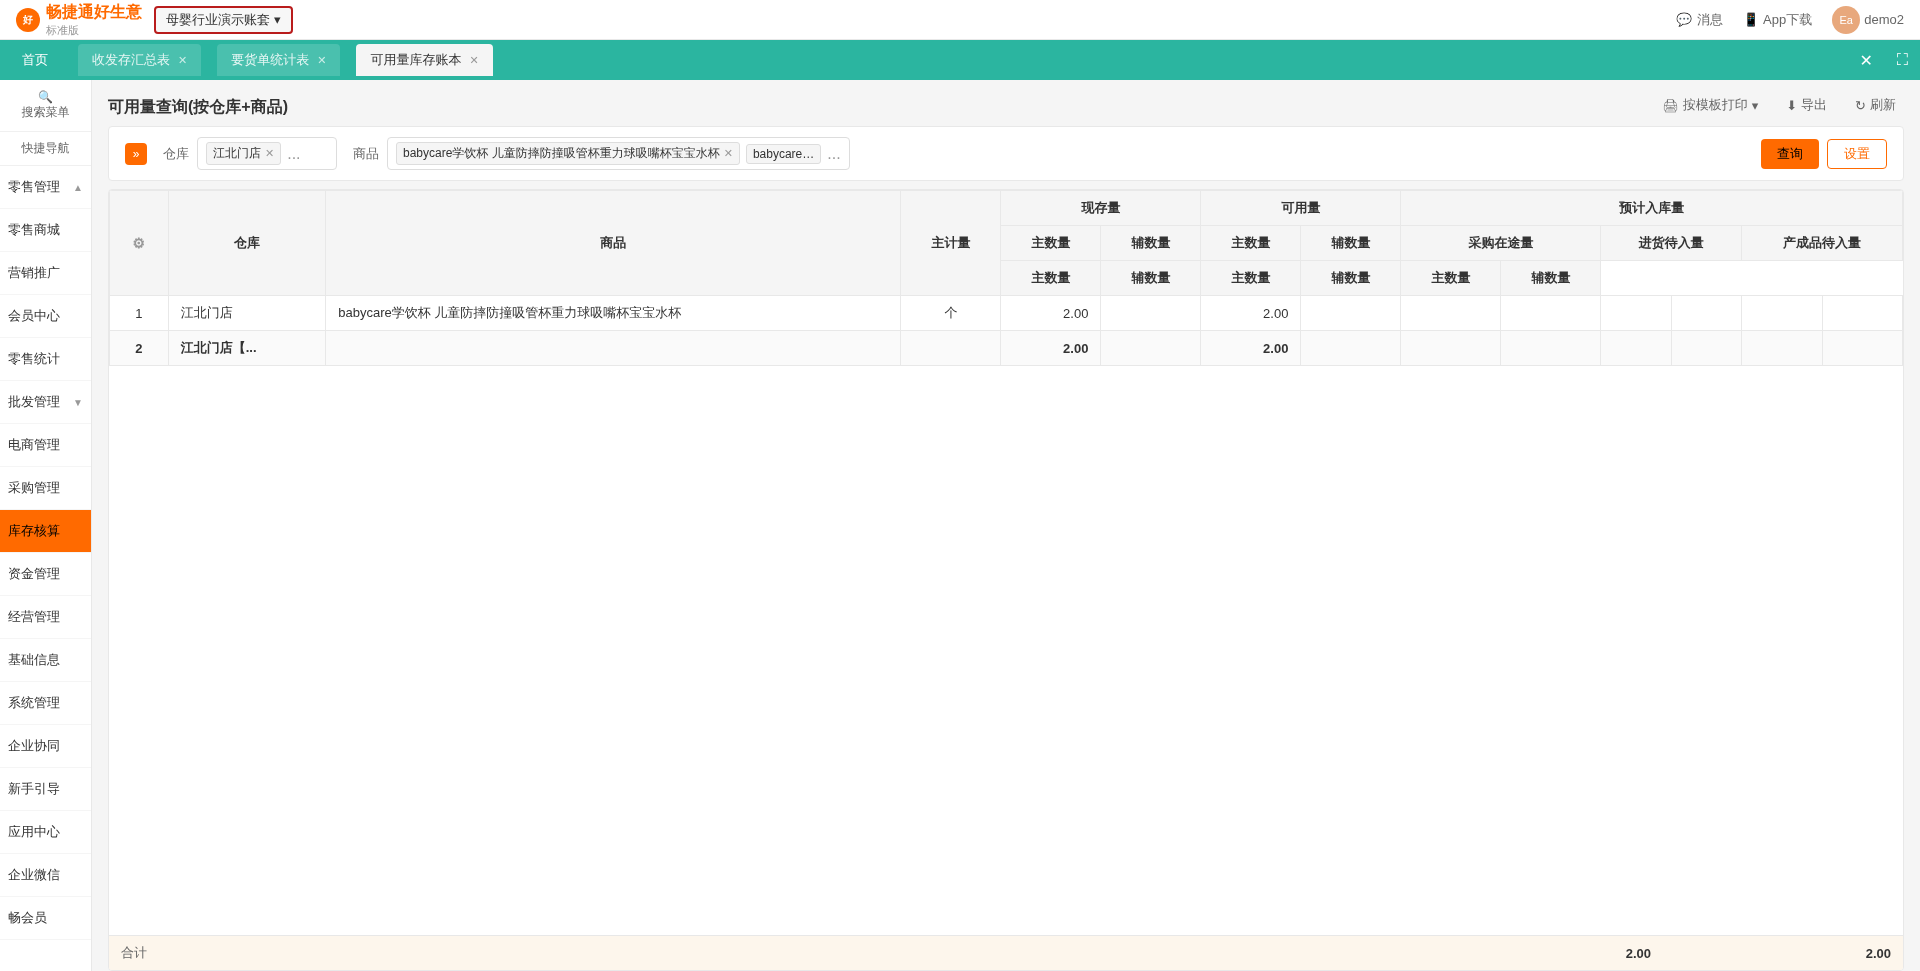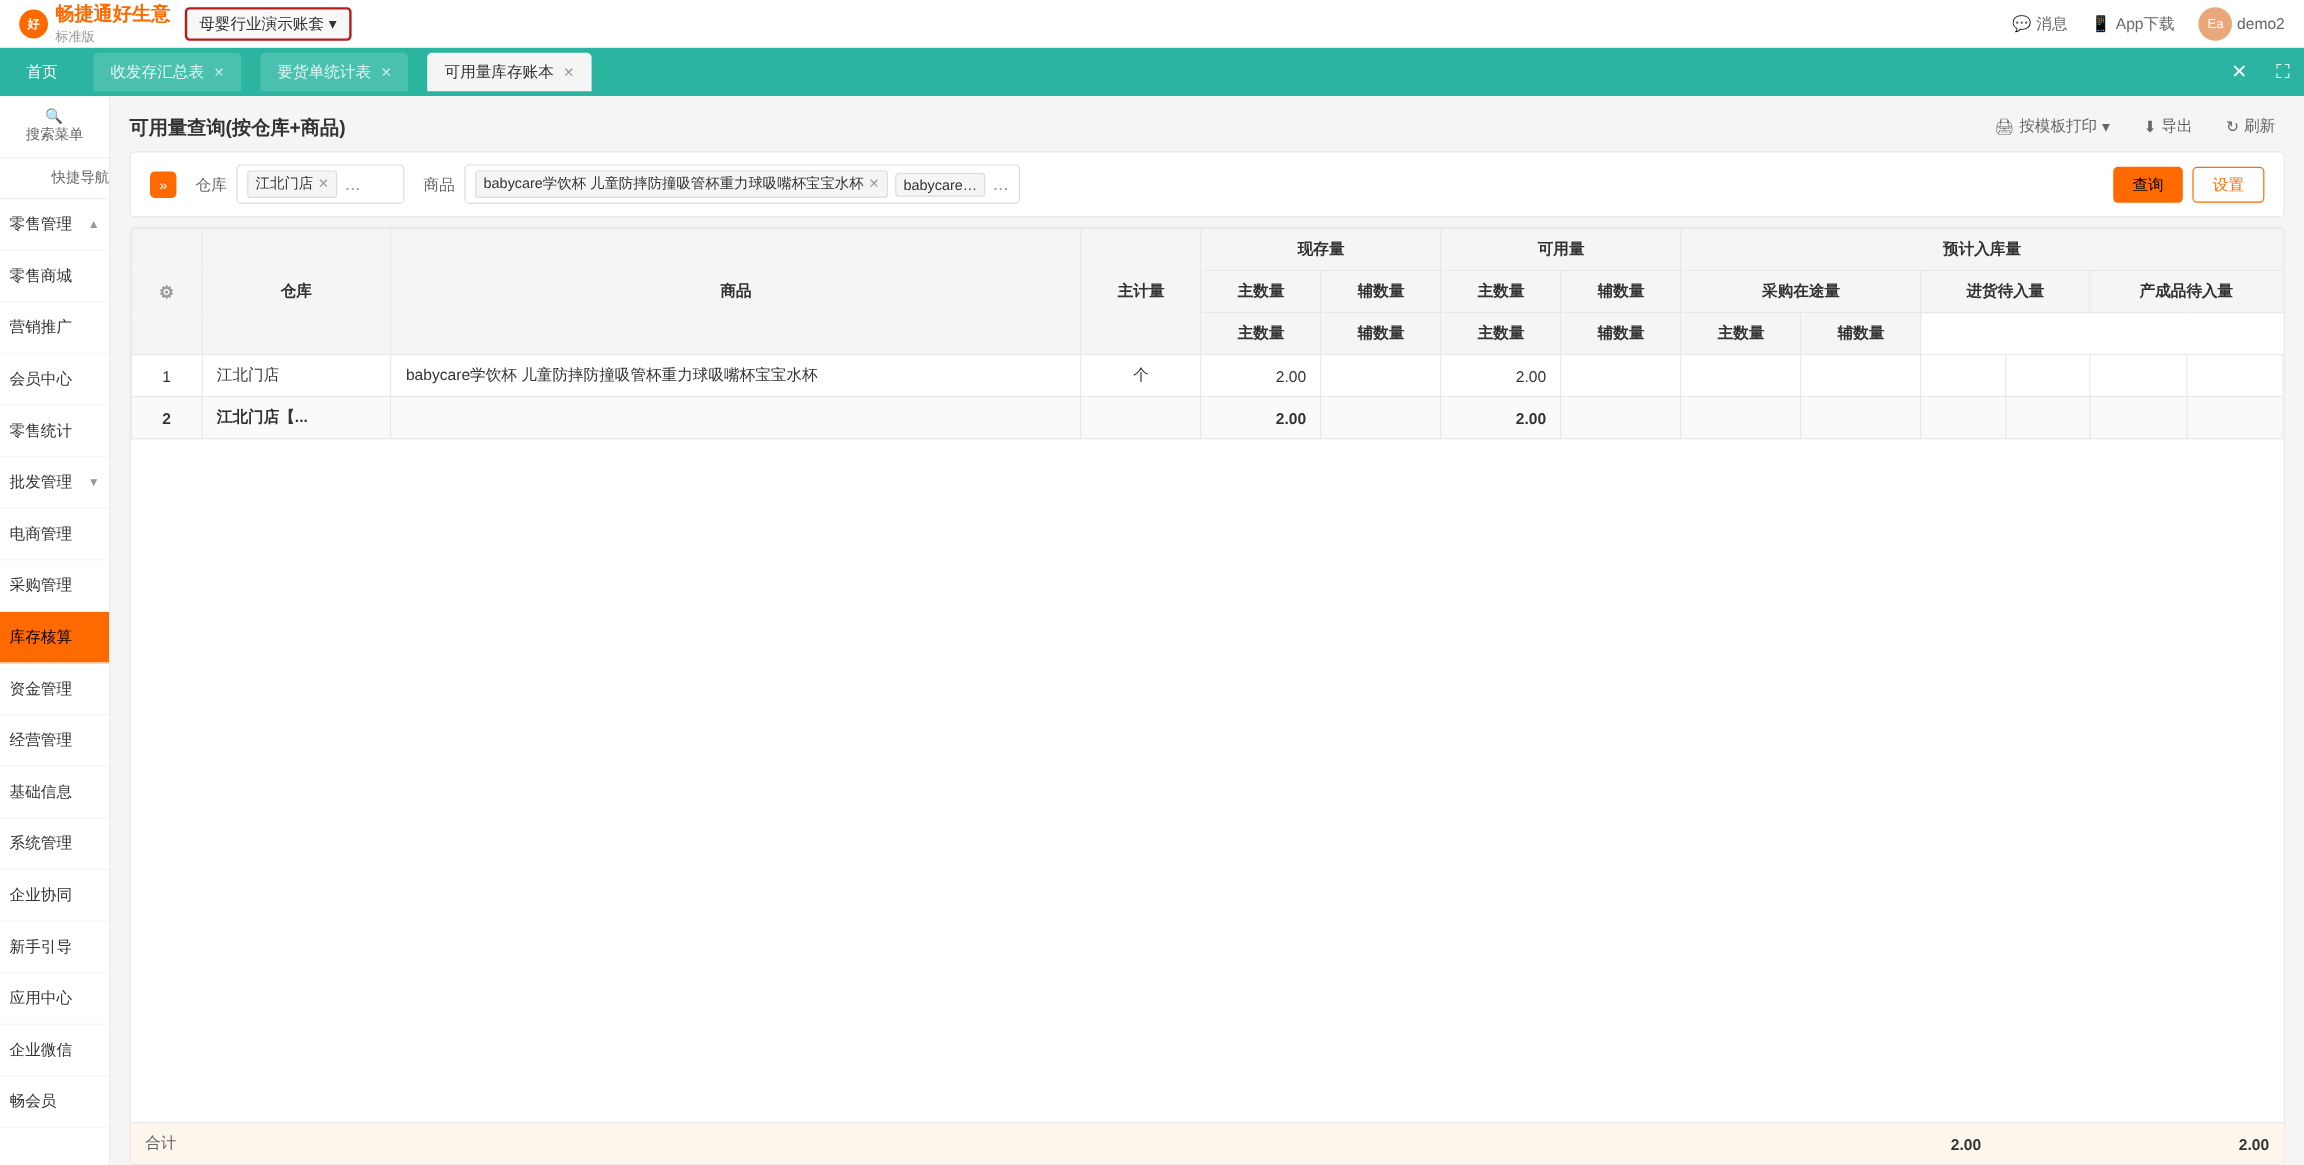--- a/index.html
+++ b/index.html
@@ -65,21 +65,21 @@
     .sidebar {
       width: 92px;
       background: white;
       border-right: 1px solid #e8e8e8;
       display: flex;
       flex-direction: column;
       flex-shrink: 0;
       overflow-y: auto;
     }
     .sidebar-search { padding: 10px 8px; font-size: 12px; color: #666; cursor: pointer; border-bottom: 1px solid #f0f0f0; text-align: center; }
-    .sidebar-nav { padding: 8px 0; font-size: 12px; color: #666; text-align: right; cursor: pointer; border-bottom: 1px solid #f0f0f0; }
+    .sidebar-nav { padding: 8px 0; font-size: 12px; color: #666; text-align: center; cursor: pointer; border-bottom: 1px solid #f0f0f0; }
     .sidebar-menu-item {
       padding: 12px 8px;
       font-size: 13px;
       color: #333;
       cursor: pointer;
       text-align: right;
       display: flex;
       align-items: center;
       justify-content: space-between;
       border-bottom: 1px solid #f5f5f5;

